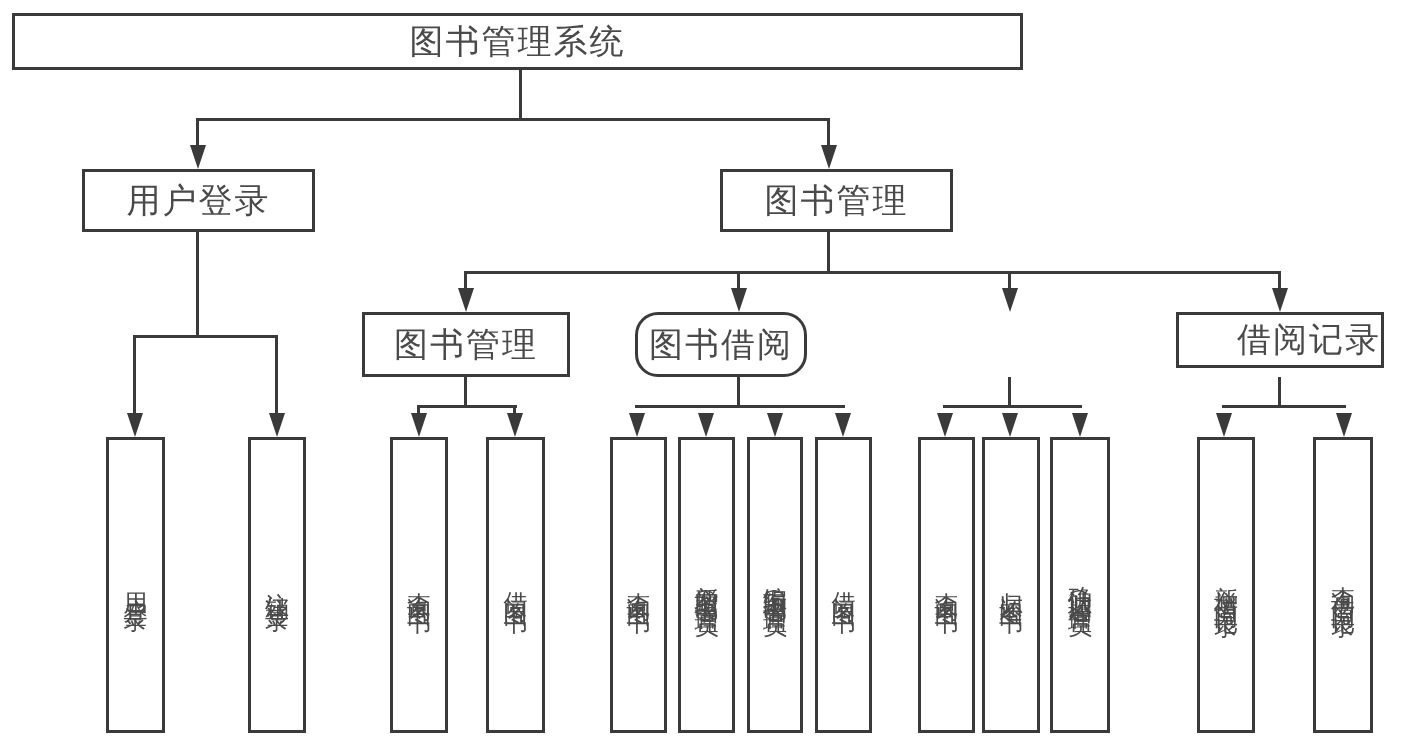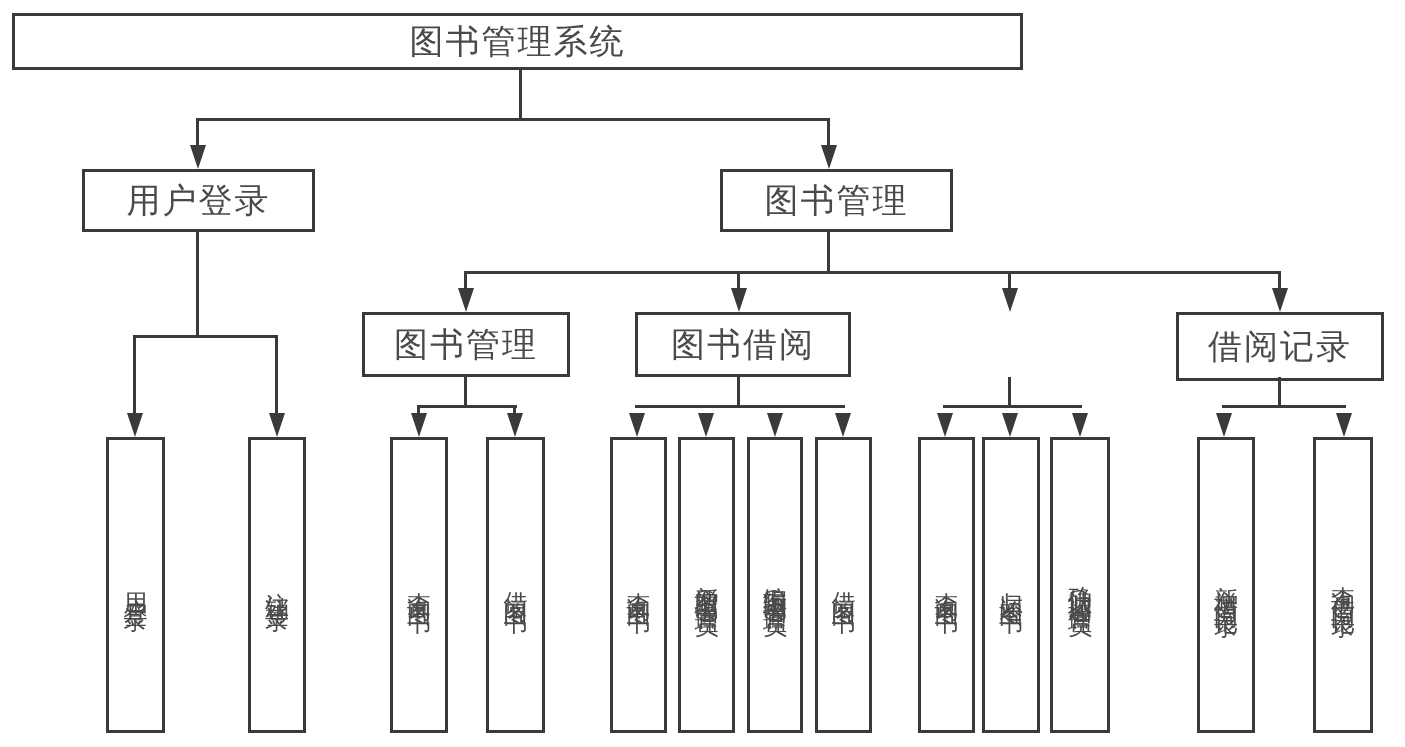--- a/index.html
+++ b/index.html
@@ -70,24 +70,24 @@
   <div class="vline" style="left:1008px;top:271px;height:17px;"></div>
   <div class="vline" style="left:1278px;top:271px;height:17px;"></div>
   <div class="arrow" style="left:458px;top:288px;"></div>
   <div class="arrow" style="left:731px;top:288px;"></div>
   <div class="arrow" style="left:1002px;top:288px;"></div>
   <div class="arrow" style="left:1272px;top:288px;"></div>
 
   <div class="node" style="left:362px;top:312px;width:208px;height:65px;">
     <span class="h-label">图书管理</span>
   </div>
-  <div class="node" style="left:635px;top:312px;width:216px;height:65px;">
+  <div class="node" style="left:635px;top:312px;width:172px;height:65px;border-radius:23px;">
     <span class="h-label">图书借阅</span>
   </div>
-  <div class="node" style="left:1176px;top:312px;width:208px;height:69px;">
+  <div class="node" style="left:1176px;top:312px;width:208px;height:56px;justify-content:flex-end;">
     <span class="h-label">借阅记录</span>
   </div>
 
   <div class="vline" style="left:464px;top:377px;height:28px;"></div>
   <div class="hline" style="left:417px;top:405px;width:100px;"></div>
   <div class="vline" style="left:417px;top:405px;height:8px;"></div>
   <div class="vline" style="left:513px;top:405px;height:8px;"></div>
   <div class="arrow" style="left:411px;top:413px;"></div>
   <div class="arrow" style="left:507px;top:413px;"></div>
 

